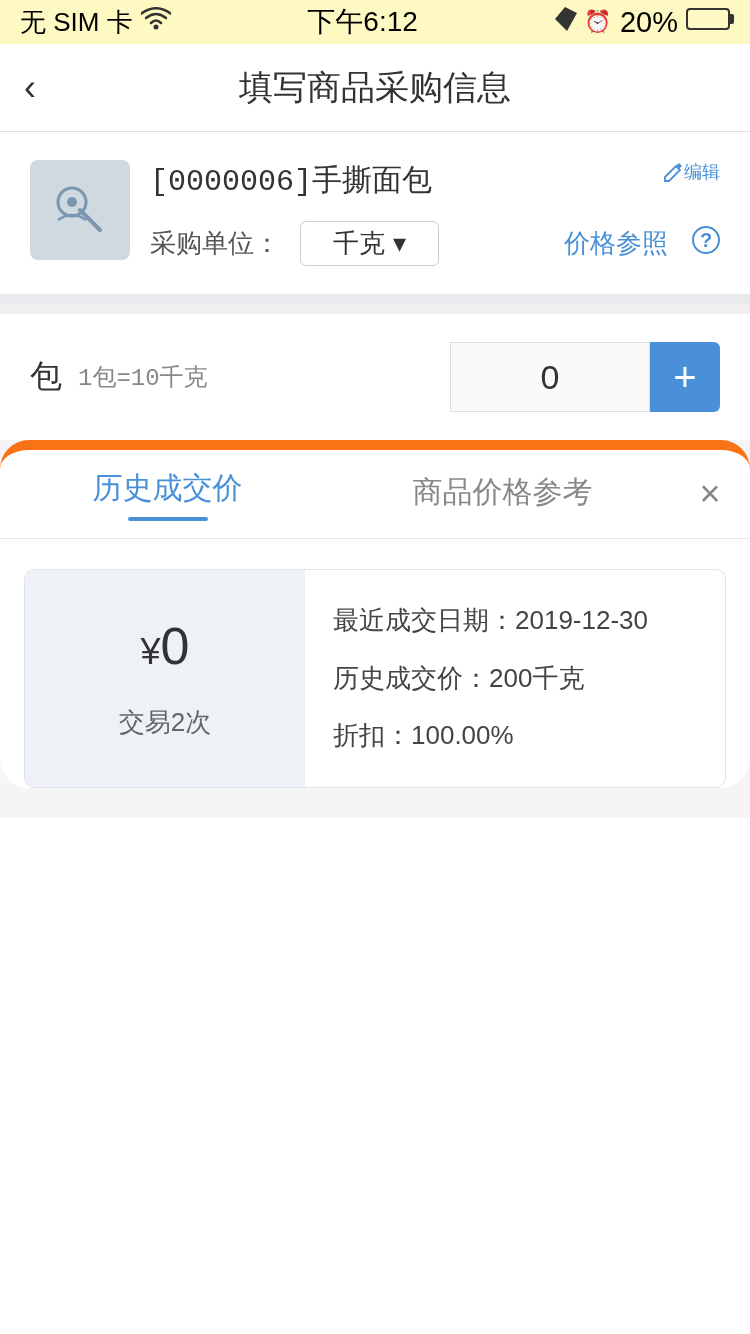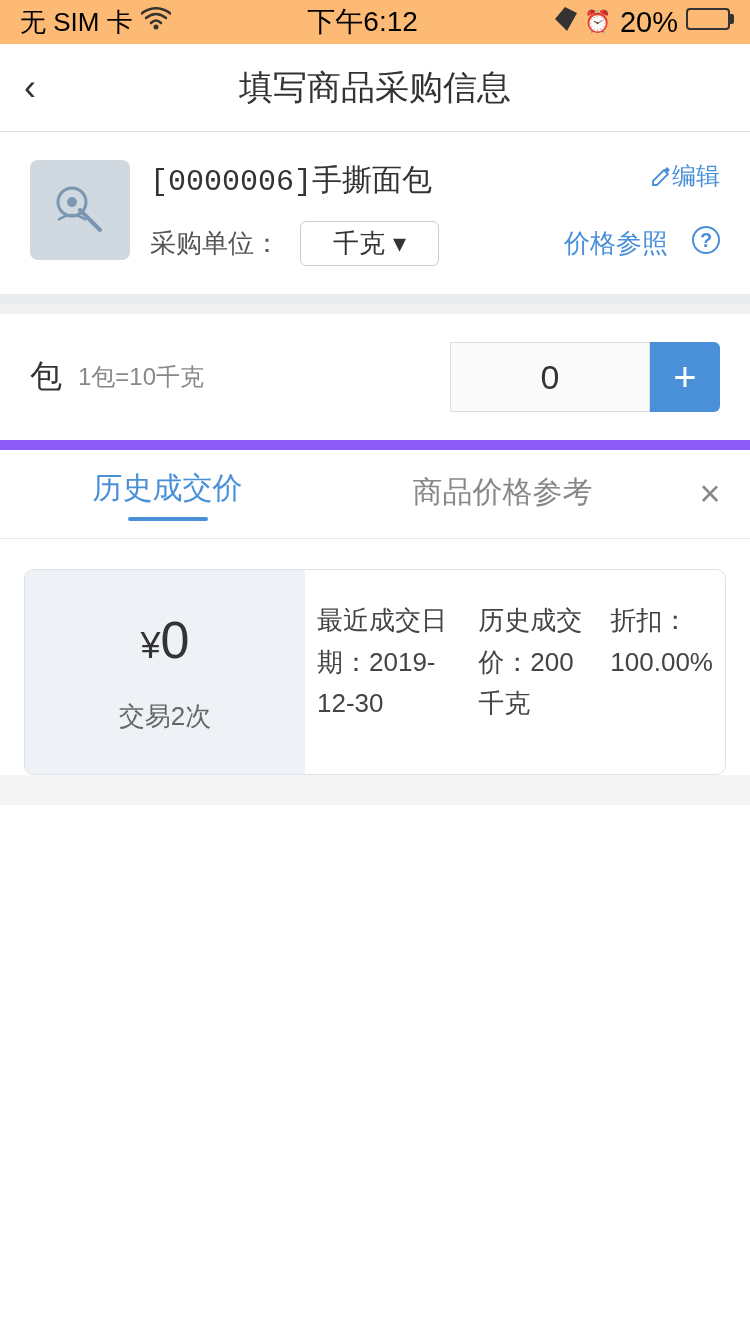--- a/index.html
+++ b/index.html
@@ -9,21 +9,21 @@
       min-height: 1334px;
       font-family: -apple-system, "PingFang SC", "Helvetica Neue", sans-serif;
       background: #f5f5f5;
       overflow-x: hidden;
     }
 
     
     .status-bar {
       width: 750px;
       height: 44px;
-      background: #fdba74;
+      background: #fef9c3;
       display: flex;
       align-items: center;
       justify-content: space-between;
       padding: 0 20px;
       font-size: 26px;
       font-weight: 500;
     }
     .status-left {
       display: flex;
       align-items: center;
@@ -119,21 +119,21 @@
       justify-content: space-between;
       align-items: flex-start;
     }
     .product-name {
       font-size: 30px;
       color: #333;
       font-weight: 500;
       font-family: Liberation Mono, monospace;
     }
     .edit-link {
-      font-size: 24px;
+      font-size: 18px;
       color: #4a90d9;
       display: flex;
       align-items: center;
       gap: 0;
       cursor: pointer;
       flex-shrink: 0;
     }
     .edit-icon-svg {
       width: 22px;
       height: 22px;
@@ -185,20 +185,21 @@
     .quantity-label {
       font-size: 30px;
       color: #333;
       display: flex;
       align-items: center;
       gap: 16px;
     }
     .quantity-unit-hint {
       font-size: 24px;
       color: #888;
+      font-family: Liberation Mono, monospace;
     }
     .quantity-input-area {
       display: flex;
       align-items: center;
       gap: 0;
     }
     .quantity-input {
       width: 200px;
       height: 70px;
       border: 1px solid #ddd;
@@ -218,21 +219,22 @@
       display: flex;
       align-items: center;
       justify-content: center;
       cursor: pointer;
       border-radius: 0 6px 6px 0;
     }
 
     
     .bottom-panel {
       background: #ffffff;
-      border-top: 10px solid #8b5cf6;
+      border-top: 10px solid #f97316;
+      border-radius: 29px;
     }
 
     
     .tabs-row {
       display: flex;
       align-items: center;
       border-bottom: 1px solid #e8e8e8;
       position: relative;
     }
     .tab-item {
@@ -296,22 +298,23 @@
     .price-yen {
       font-size: 36px;
     }
     .price-transaction {
       font-size: 26px;
       color: #666;
       margin-top: 29px;
     }
     .price-right {
       flex: 1;
-      padding: 30px 12px;
-      display: flex;
+      padding: 30px 28px;
+      display: flex;
+      flex-direction: column;
       gap: 16px;
       justify-content: center;
     }
     .price-detail-row {
       font-size: 26px;
       color: #444;
       line-height: 1.6;
     }
 
     

